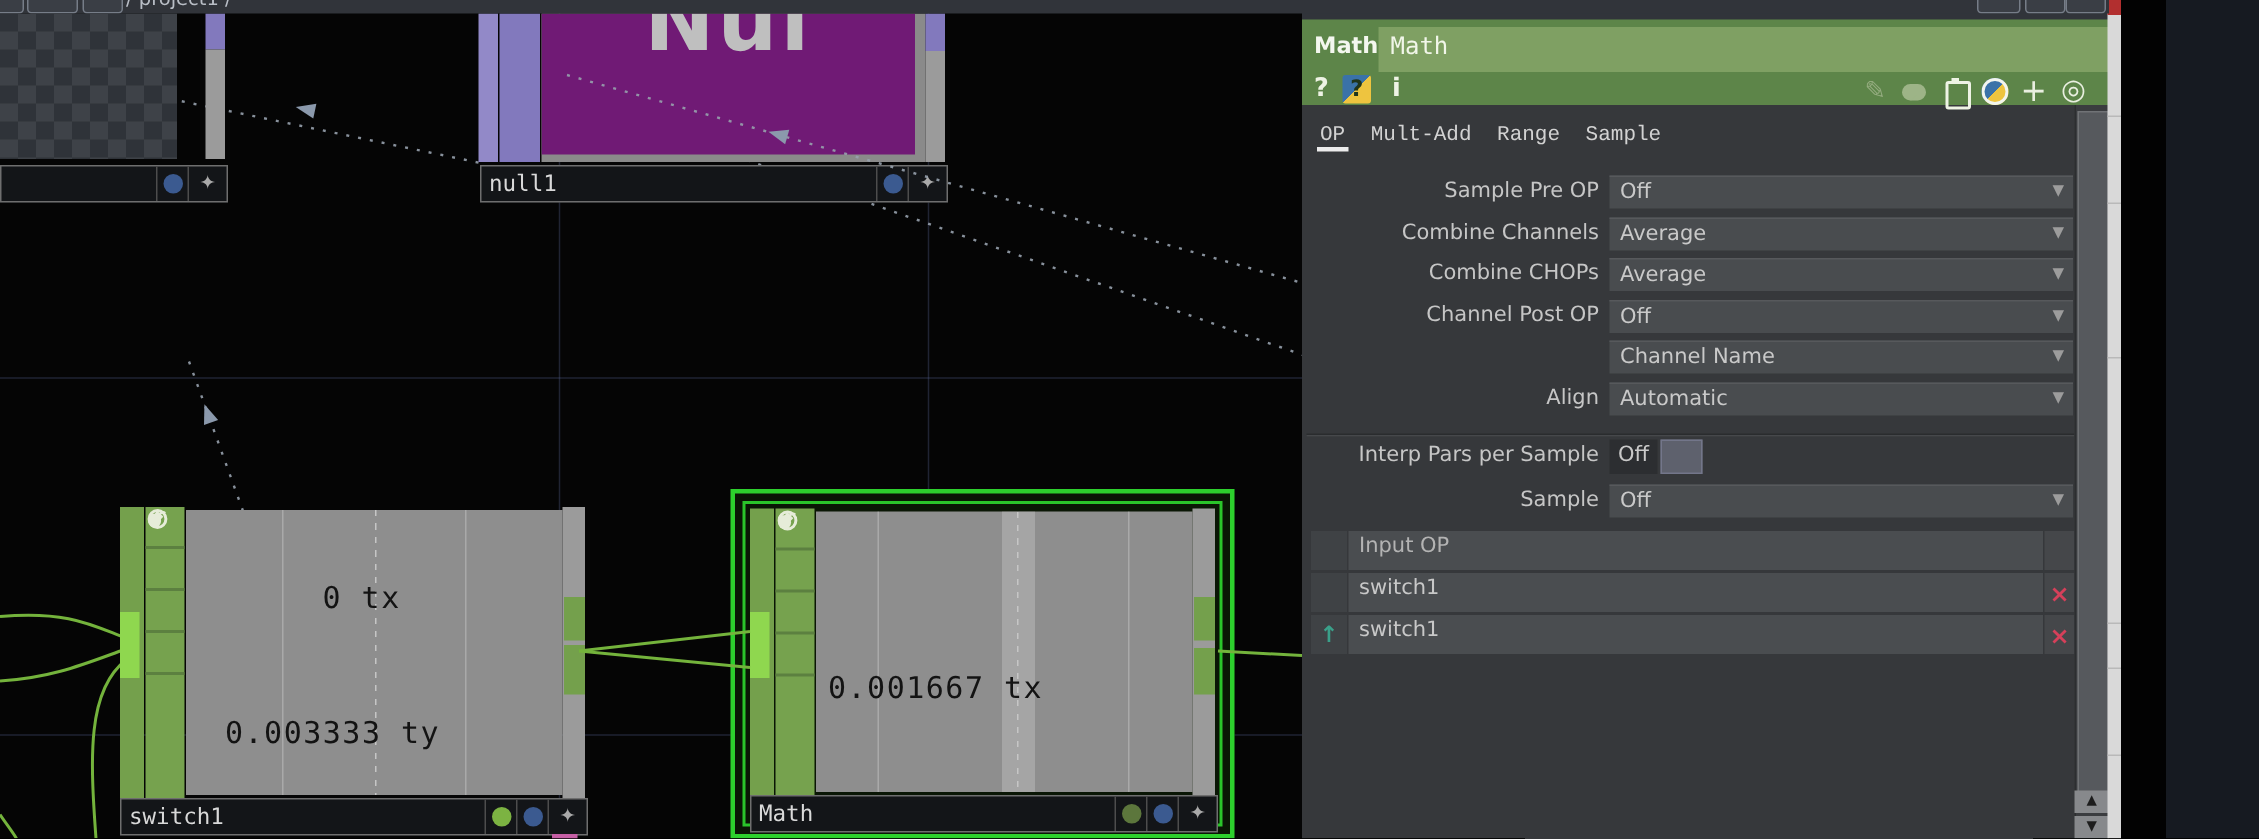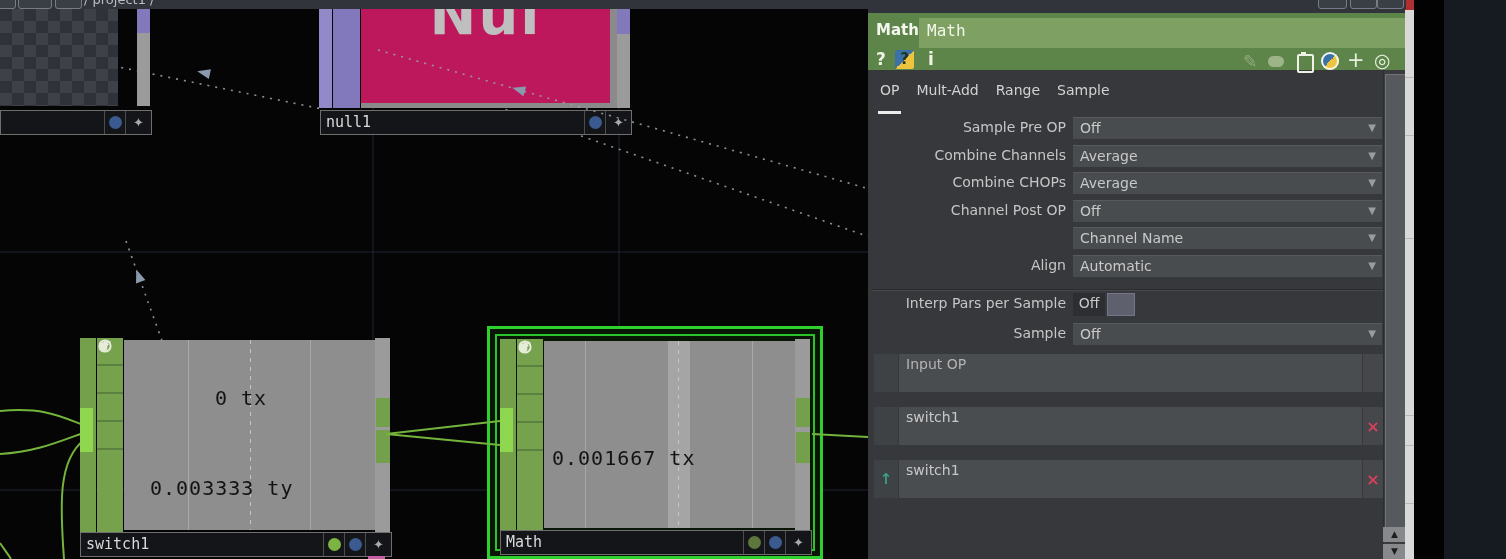--- a/index.html
+++ b/index.html
@@ -54,34 +54,34 @@
            color:#20351c;font-weight:bold;font-size:15px;text-align:center;line-height:19px;border-radius:2px;}
   .ricon{position:absolute;top:38px;font-size:17px;color:#e9efe0;}
   .ricon.dim{color:#93ab7e;}
   #icon-bubble{width:16px;height:11px;background:#9db487;border-radius:6px;top:43px;}
   #icon-bubble:after{content:"";position:absolute;left:2px;bottom:-4px;border:4px solid transparent;border-top-color:#9db487;}
   #icon-clip{width:13px;height:15px;border:2px solid #eef3e5;border-radius:2px;top:41px;background:transparent;}
   #icon-clip:before{content:"";position:absolute;left:2px;top:-4px;width:5px;height:3px;background:#eef3e5;}
   #icon-python{width:18px;height:18px;border-radius:50%;top:39px;
                background:linear-gradient(135deg,#3a72a8 0 50%,#eec43f 50% 100%);box-shadow:0 0 0 2px #f2f5ee inset;}
   #tab-bar{position:absolute;left:12px;top:82px;display:flex;gap:17px;}
-  .tab{color:#d2d2d2;font-size:14px;padding-bottom:16px;position:relative;}
+  .tab{color:#d2d2d2;font-size:14px;padding-bottom:3px;position:relative;font-family:Liberation Mono, monospace;}
   .tab.active:after{content:"";position:absolute;left:-2px;right:-2px;bottom:0;height:3px;background:#ececec;}
   .prow{position:absolute;left:0;width:520px;height:22px;}
   .plabel{position:absolute;left:0;width:198px;text-align:right;color:#c6c6c6;font-size:14px;padding-top:2px;}
   .pfield{position:absolute;left:205px;width:309px;height:21px;background:#494c4f;border-top:1px solid #57595c;}
   .pval{position:absolute;left:7px;top:2px;color:#c9c9c9;font-size:14px;}
   .parrow{position:absolute;right:6px;top:4px;color:#9c9c9c;font-size:10px;}
   #p-sep{position:absolute;left:3px;top:289px;width:512px;height:1px;background:#2a2c2e;border-bottom:1px solid #46484b;}
   #off-box{position:absolute;left:205px;top:0;width:32px;height:21px;background:#2c2e31;color:#c9c9c9;
            font-size:14px;text-align:center;padding-top:2px;}
   #toggle-knob{position:absolute;left:239px;top:0;width:26px;height:21px;background:#5e616d;border:1px solid #73768a;}
   
   #input-table{position:absolute;left:6px;top:354px;width:509px;}
-  .trow{display:flex;height:38px;margin-bottom:15px;}
+  .trow{display:flex;height:26px;margin-bottom:2px;}
   .trow .lc{width:24px;background:#3f4245;margin-right:1px;display:flex;align-items:center;justify-content:center;
             color:#3aa08a;font-weight:bold;font-size:15px;}
   .trow .mc{flex:1;background:#4a4d50;color:#c8c8c8;font-size:14px;padding:2px 0 0 7px;}
   .trow.hdr .mc{color:#b3b3b3;}
   .trow .xc{width:20px;background:#45474a;margin-left:1px;display:flex;align-items:center;justify-content:center;
             color:#d5405a;font-weight:bold;font-size:16px;}
   
   #sb-track{position:absolute;left:515px;top:70px;width:23px;height:489px;background:#3a3c3f;border-left:1px solid #2c2e30;}
   #sb-thumb{position:absolute;left:517px;top:74px;width:19px;height:453px;background:#56595d;border:1px solid #707376;}
   .sb-btn{position:absolute;left:515px;width:23px;height:15px;background:#87898c;color:#1d1d1d;
@@ -144,21 +144,21 @@
           <div class="ncell wide">
               <span>✦</span>
             </div>
         </div>
       </div>
 
       <div class="abs" style="left:319px;top:9px;width:311px;height:124px;">
         <div class="ncol" style="left:0;top:0;width:13px;height:99px;background:#9289c8;"></div>
         <div class="ncol" style="left:14px;top:0;width:27px;height:99px;background:#8279bd;"></div>
         <div class="nbody" style="left:42px;top:0;width:256px;height:99px;background:#8a8a8a;">
-          <div class="abs" style="left:0;top:0;width:249px;height:94px;background:#be185d;overflow:hidden;">
+          <div class="abs" style="left:0;top:0;width:249px;height:94px;background:#701a75;overflow:hidden;">
             <div class="abs" style="left:0;top:-27px;width:100%;text-align:center;font-size:56px;font-weight:bold;color:#bfbfbf;letter-spacing:2px;">Nul</div>
           </div>
         </div>
         <div class="ncol" style="left:298px;top:0;width:13px;height:25px;background:#8279bd;"></div>
         <div class="ncol" style="left:298px;top:25px;width:13px;height:74px;background:#9b9b9b;"></div>
         <div class="nbar" style="left:1px;top:101px;width:310px;">
           <div class="nname mono">null1</div>
           <div class="ncell">
               <div class="dot" style="background:#3b5a90;"></div>
             </div>

